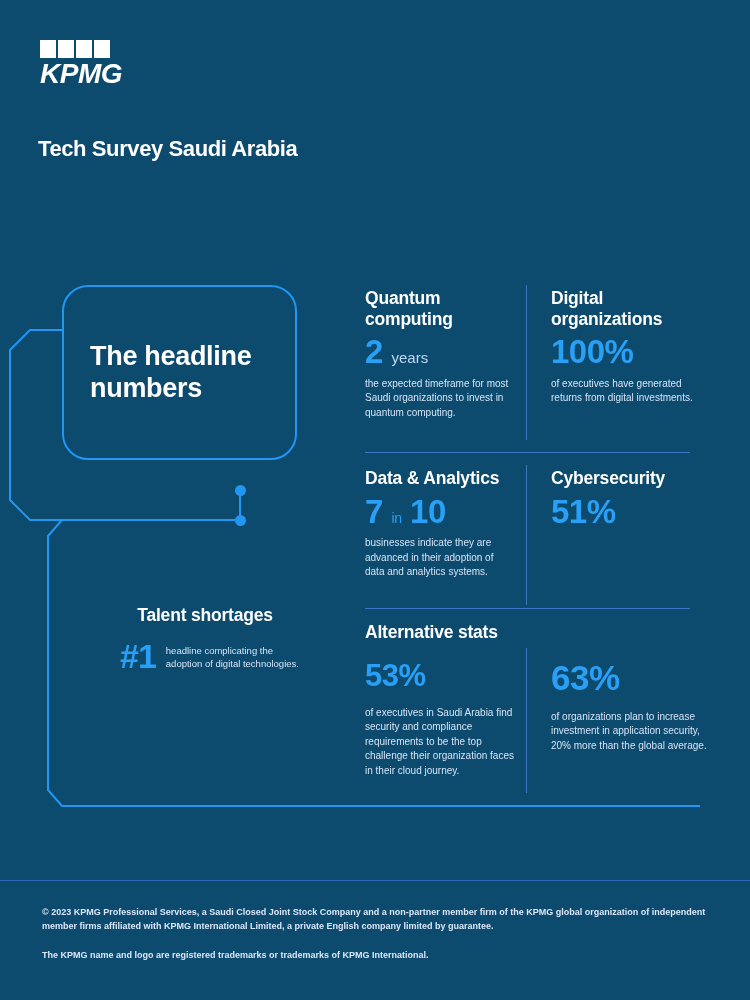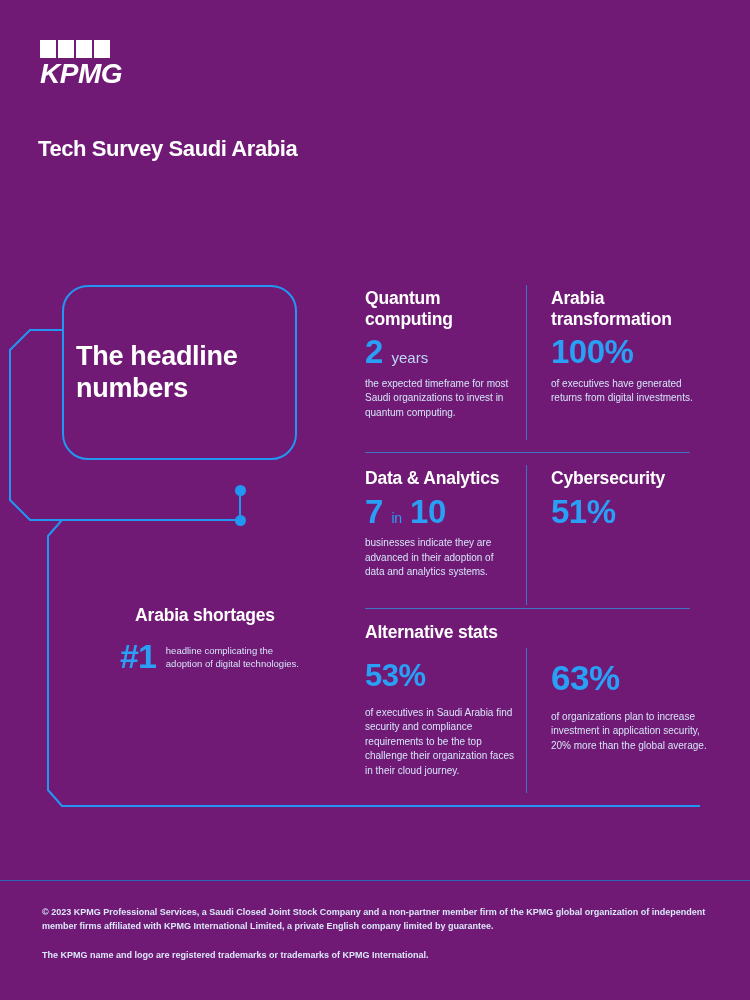--- a/index.html
+++ b/index.html
@@ -5,21 +5,21 @@
   * { box-sizing: border-box; margin: 0; padding: 0; }
   html, body {
     width: 750px; height: 1000px;
     background: #0b3ea8;
     font-family: "Liberation Sans", sans-serif;
     overflow: hidden;
   }
   .page {
     position: relative;
     width: 750px; height: 1000px;
-    background: #701a75;
+    background: #0c4a6e;
   }
 
   
   .logo-wrap {
     position: absolute; left: 40px; top: 40px;
     width: 100px;
   }
   .logo-bars {
     display: flex; gap: 2px; height: 18px; margin-bottom: 2px;
   }
@@ -55,21 +55,21 @@
     width: 235px; height: 175px;
     border: 2px solid #2196f3;
     border-radius: 26px;
     display: flex; align-items: center;
   }
   .bubble-text {
     color: #ffffff;
     font-size: 27px;
     font-weight: bold;
     line-height: 1.18;
-    padding: 0 12px;
+    padding: 0 26px;
     letter-spacing: -0.3px;
   }
   .node {
     position: absolute;
     width: 11px; height: 11px; border-radius: 50%;
     background: #2196f3;
   }
 
   
   .stat { position: absolute; }
@@ -182,21 +182,21 @@
   <div class="stat" style="left:365px; top:288px; width:145px;">
     <div class="stat-head">Quantum computing</div>
     <div class="stat-num">
       <span>2</span>
       <span class="small">years</span>
     </div>
     <div class="stat-desc">the expected timeframe for most Saudi organizations to invest in quantum computing.</div>
   </div>
 
   <div class="stat" style="left:551px; top:288px; width:145px;">
-    <div class="stat-head">Arabia transformation</div>
+    <div class="stat-head">Digital organizations</div>
     <div class="stat-num">
       <span>100%</span>
     </div>
     <div class="stat-desc">of executives have generated returns from digital investments.</div>
   </div>
 
   <div class="stat" style="left:365px; top:468px; width:150px;">
     <div class="stat-head">Data &amp; Analytics</div>
     <div class="stat-num">
       <span>7</span>
@@ -207,21 +207,21 @@
   </div>
 
   <div class="stat" style="left:551px; top:468px; width:145px;">
     <div class="stat-head">Cybersecurity</div>
     <div class="stat-num">
       <span>51%</span>
     </div>
   </div>
 
   <div class="talent">
-    <div class="stat-head">Arabia shortages</div>
+    <div class="stat-head">Talent shortages</div>
     <div class="talent-row">
       <div class="num">#1</div>
       <div class="desc">headline complicating the adoption of digital technologies.</div>
     </div>
   </div>
 
   <div class="stat" style="left:365px; top:622px; width:170px;">
     <div class="stat-head">Alternative stats</div>
   </div>
 

